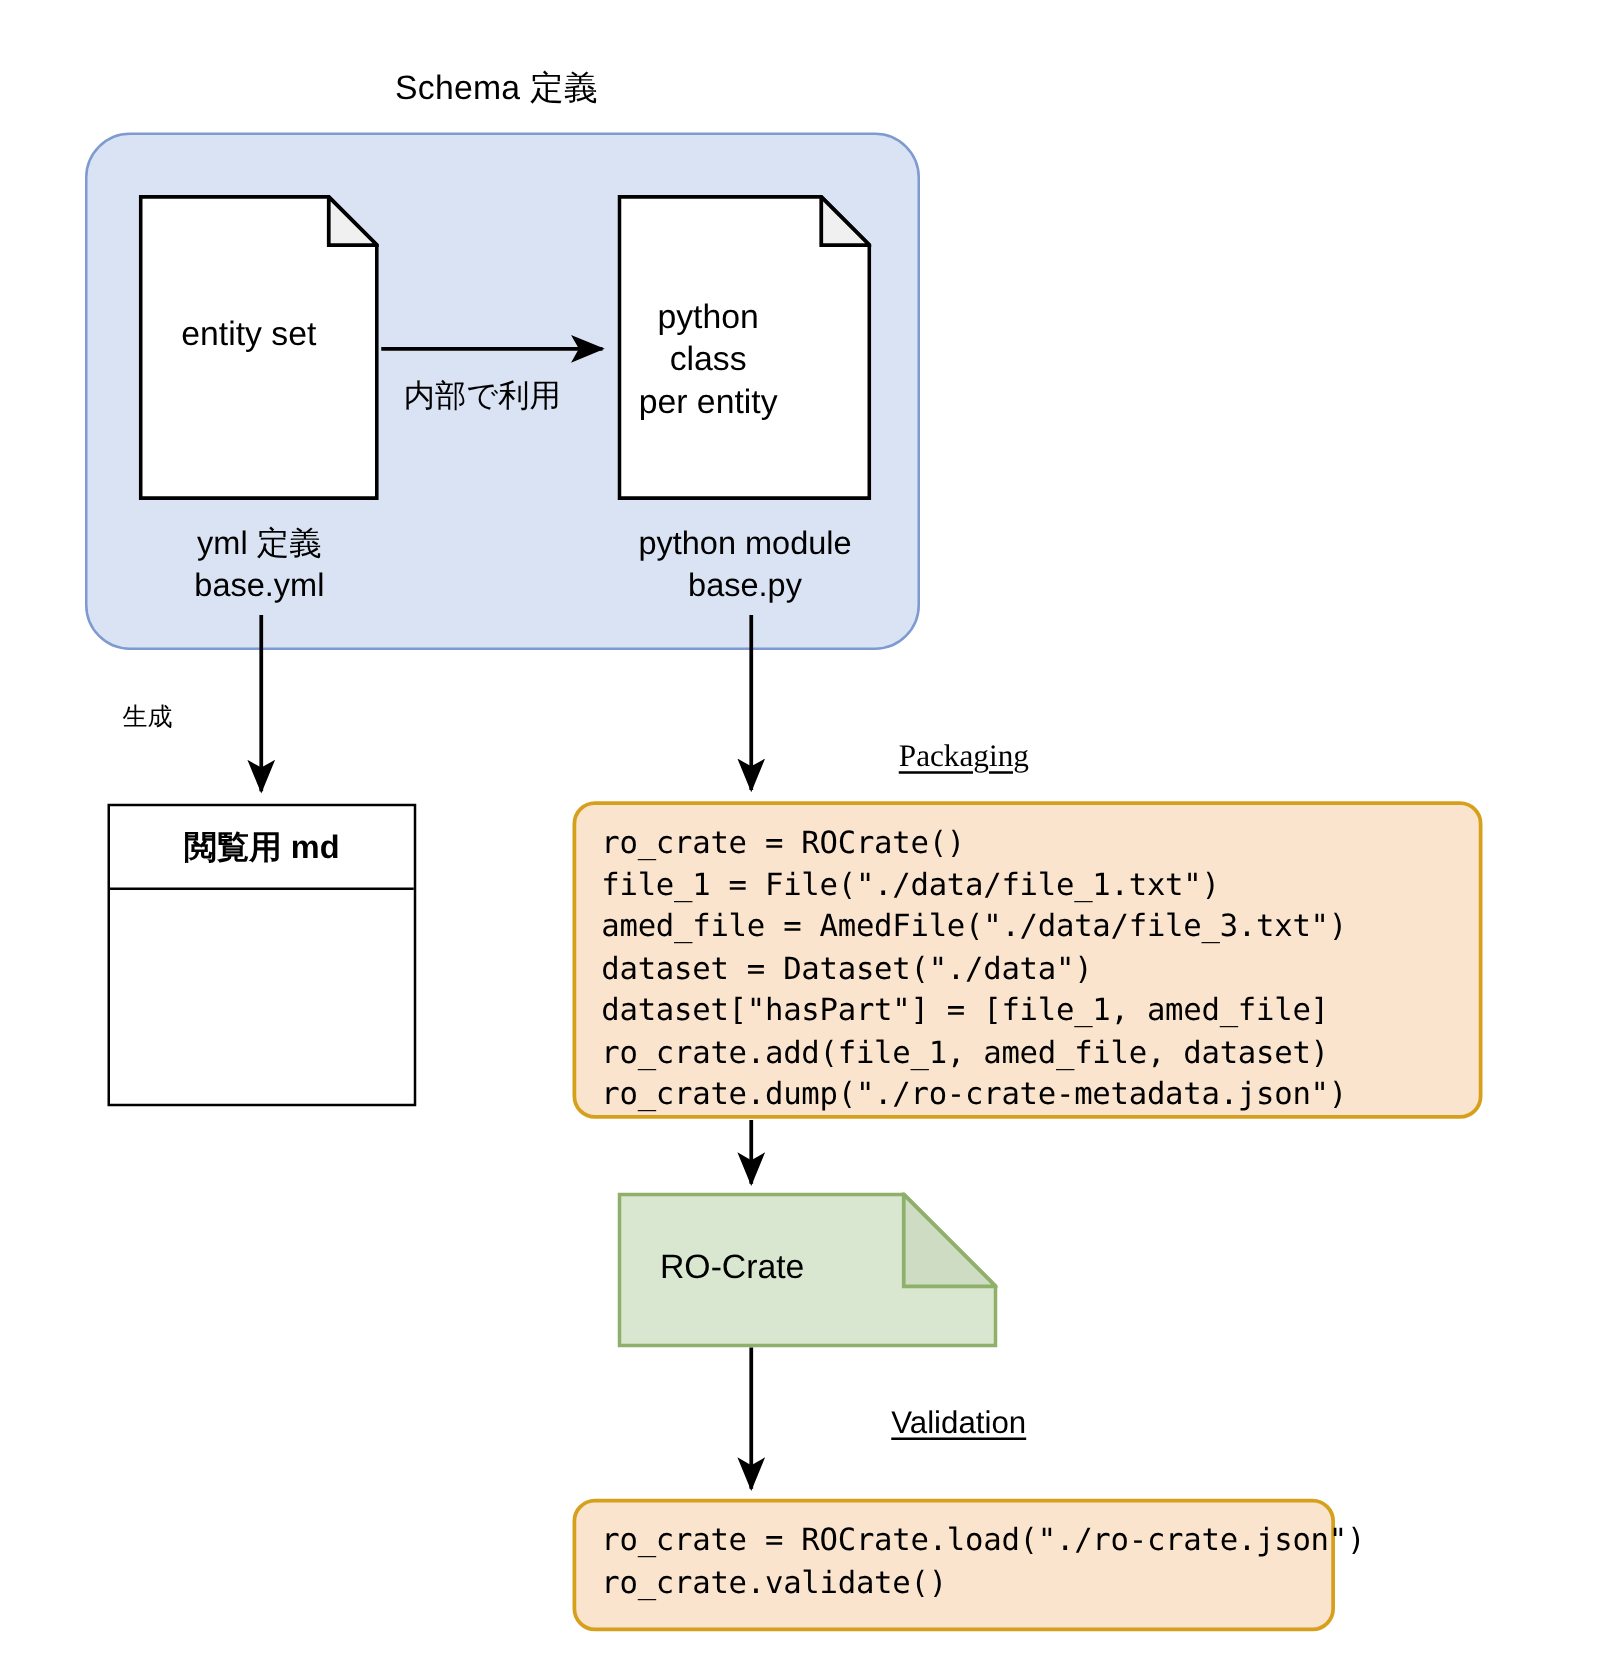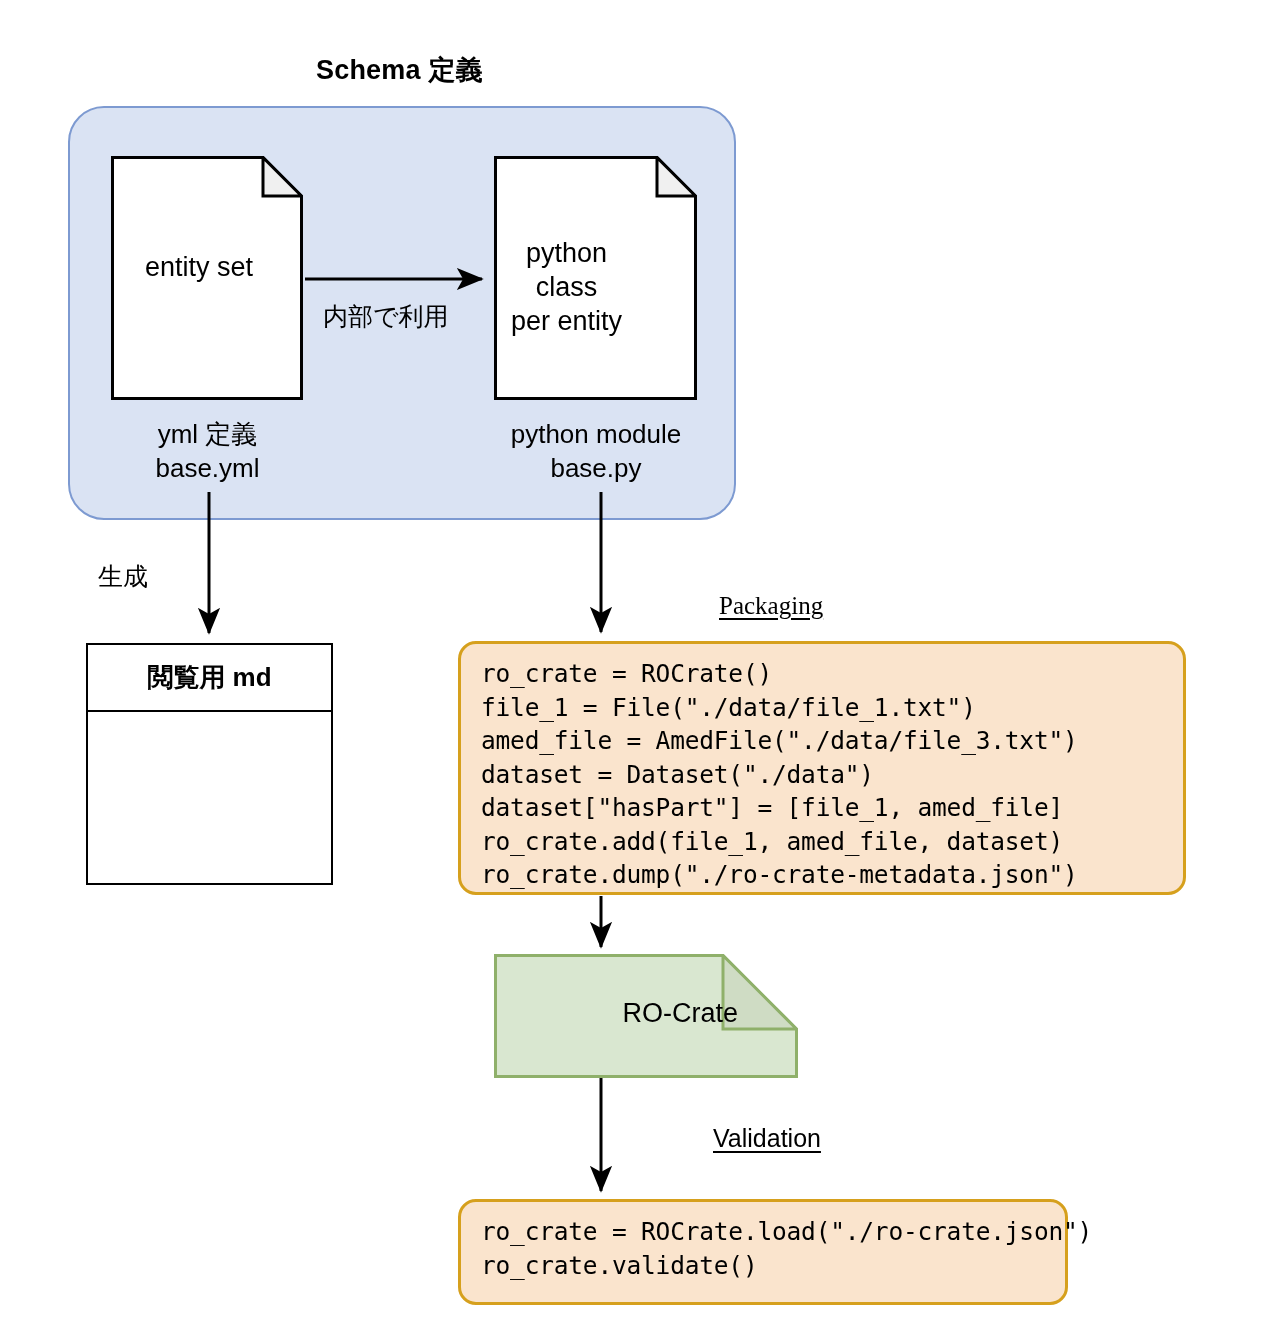--- a/index.html
+++ b/index.html
@@ -19,33 +19,32 @@
     overflow: hidden;
   }
   .abs { position: absolute; }
 
   
   .title-schema {
     left: 316px; top: 52px;
     font-size: 27px;
     letter-spacing: .2px;
     white-space: nowrap;
-    font-weight: bold;
   }
   .section-label {
     font-size: 25px;
     text-decoration: underline;
     text-underline-offset: 4px;
     white-space: nowrap;
   }
   .label-packaging { left: 719px; top: 592px; font-family: Liberation Serif, serif; }
   .label-validation { left: 713px; top: 1124px; }
   .label-seisei {
     left: 98px; top: 560px;
-    font-size: 25px;
+    font-size: 20px;
     white-space: nowrap;
   }
   .label-naibu {
     left: 323px; top: 300px;
     font-size: 25px;
     white-space: nowrap;
   }
 
   
   .blue-box {
@@ -123,23 +122,24 @@
   .code-packaging { left: 458px; top: 641px; width: 728px; height: 254px; }
   .code-validation { left: 458px; top: 1199px; width: 610px; height: 106px; }
 
   
   .rocrate { left: 494px; top: 954px; width: 304px; height: 124px; }
   .rocrate svg { display: block; }
   .rocrate-text {
     position: absolute;
     left: 0; top: 44px;
     width: 244px;
-    text-align: right;
+    text-align: left;
     font-size: 27px;
     white-space: nowrap;
+    padding-left: 34px;
   }
 
   
   .arrow-layer { left: 0; top: 0; width: 1288px; height: 1343px; pointer-events: none; }
 </style>
 </head>
 <body>
 
 <div id="canvas">
 

